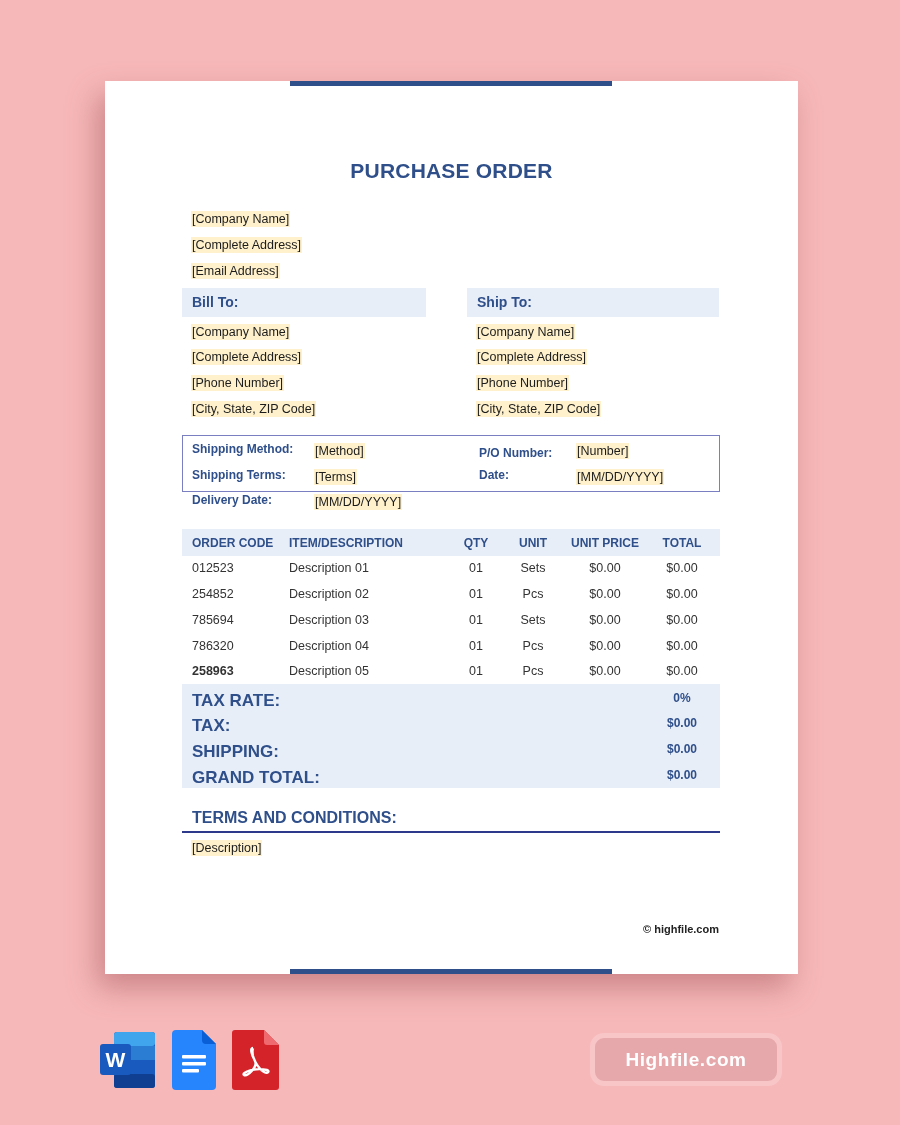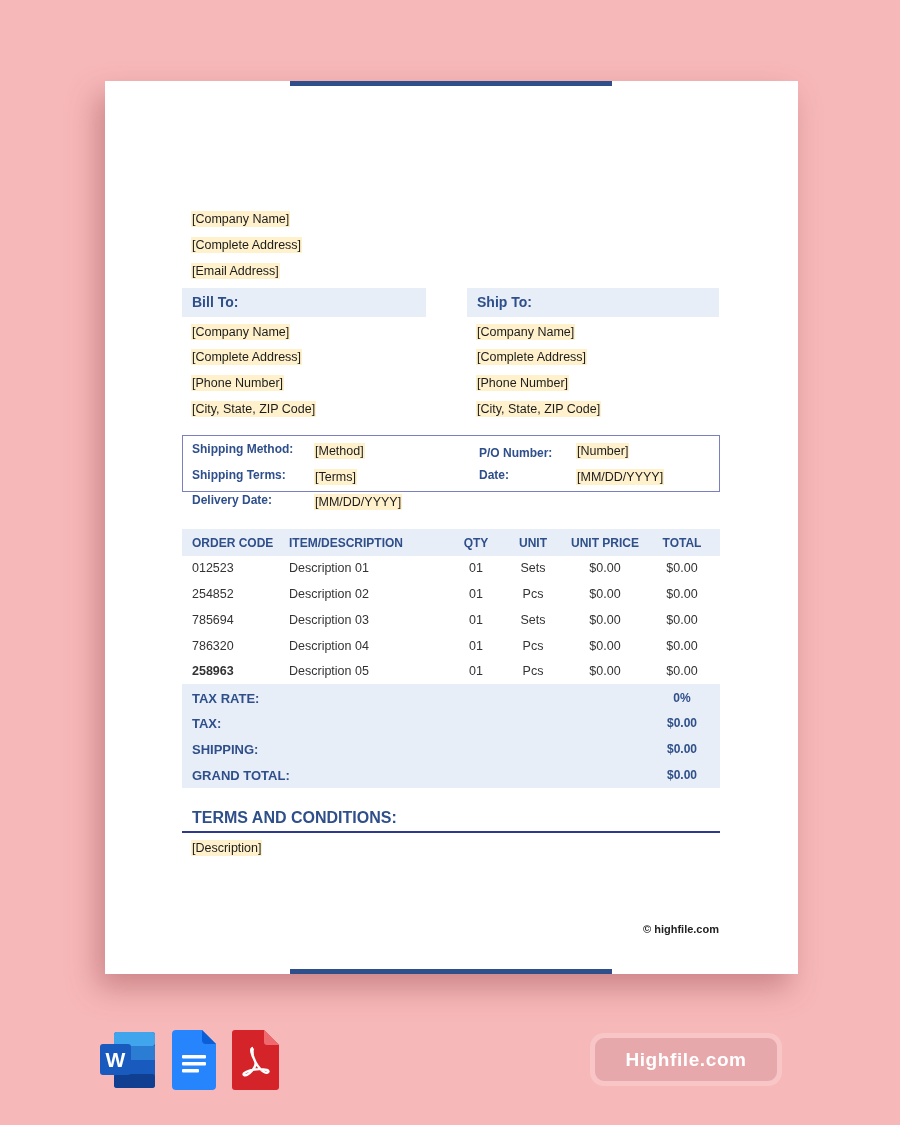--- a/index.html
+++ b/index.html
@@ -97,21 +97,21 @@
     .c-center { transform: translateX(-50%); }
 
     .totals {
       position: absolute;
       left: 77px; top: 603px;
       width: 538px; height: 104px;
       background: #e8eef8;
     }
     .tot-label {
       position: absolute; left: 10px;
-      font-size: 13px; font-weight: bold;
+      font-size: 17px; font-weight: bold;
       color: #2f4f8a;
     }
     .tot-val {
       position: absolute;
       font-size: 12px; font-weight: bold;
       color: #2f4f8a;
       transform: translateX(-50%);
     }
 
     .terms-title {
@@ -152,20 +152,21 @@
       font-size: 19px; font-weight: bold;
       letter-spacing: 0.6px;
     }
   </style>
 </head>
 <body>
 
 <div class="doc">
   <div class="accent-bar accent-top"></div>
 
+  <div class="title">PURCHASE ORDER</div>
 
   <div class="line" style="left:86px; top:128px;"><span class="hl">[Company Name]</span></div>
   <div class="line" style="left:86px; top:154px;"><span class="hl">[Complete Address]</span></div>
   <div class="line" style="left:86px; top:180px;"><span class="hl">[Email Address]</span></div>
 
   <div class="band" style="left:362px; top:207px; width:252px; height:29px;">
     <span class="band-label">Ship To:</span>
   </div>
   <div class="band" style="left:77px; top:207px; width:244px; height:29px;">
     <span class="band-label">Bill To:</span>

